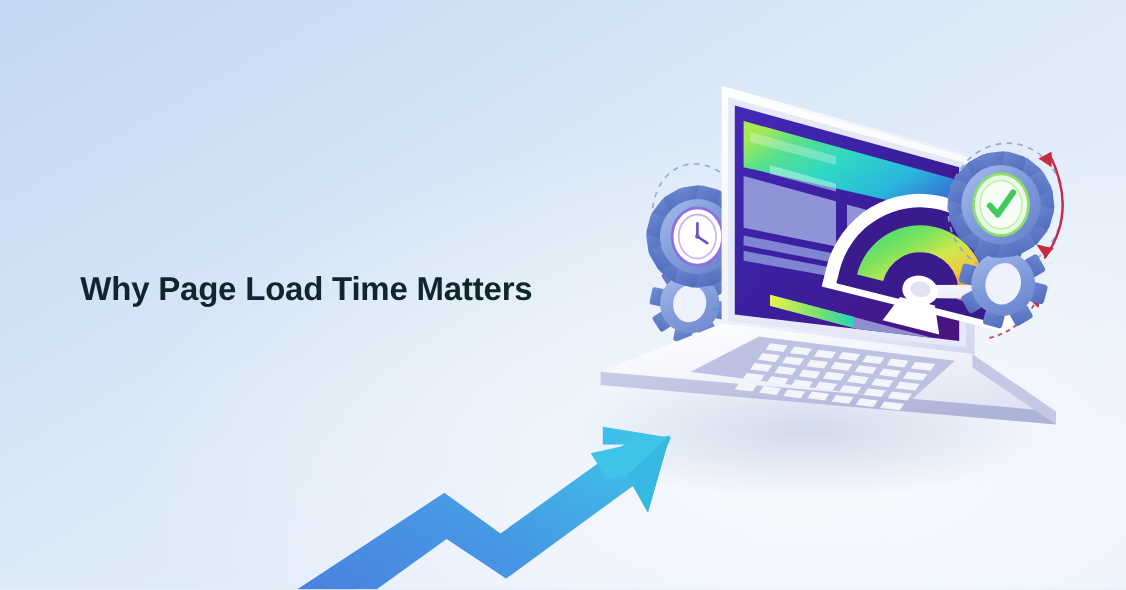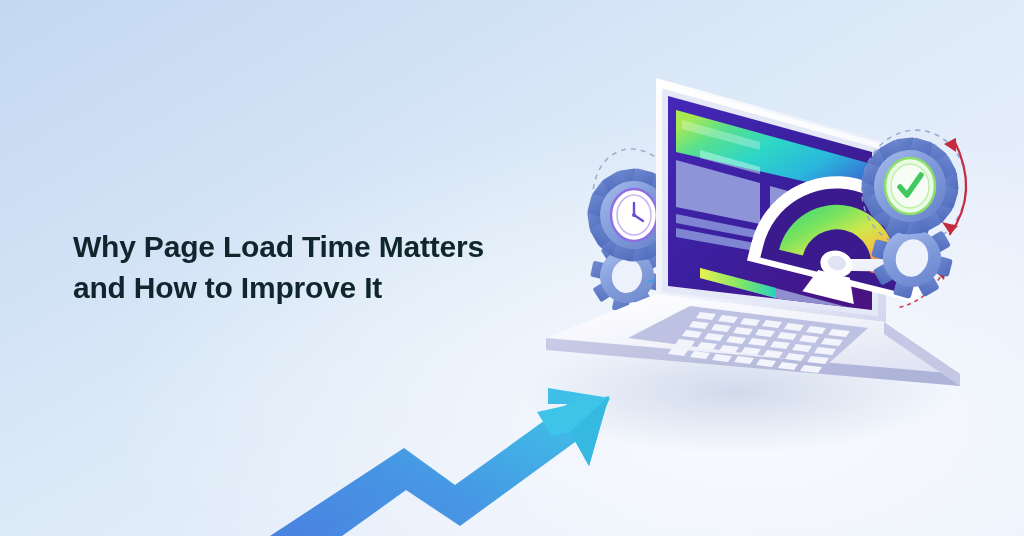--- a/index.html
+++ b/index.html
@@ -18,21 +18,21 @@
   
   #bg-glow {
     position: absolute;
     inset: 0;
     background: radial-gradient(ellipse 85% 80% at 72% 78%, rgba(255,255,255,0.72) 0%, rgba(255,255,255,0.30) 42%, rgba(255,255,255,0.0) 72%);
     pointer-events: none;
   }
   #headline {
     position: absolute;
     left: 73px;
-    top: 226px;
+    top: 243px;
     width: 470px;
     color: #0f262c;
     font-size: 30px;
     font-weight: bold;
     line-height: 1.38;
     letter-spacing: -0.2px;
   }
   #headline .ln { display: block; white-space: nowrap; }
   #art {
     position: absolute;
@@ -369,16 +369,15 @@
 
       <path d="M 270 536 L 404 448 L 455 485 L 580 395 L 596 418 L 456 519 L 405 482 L 297 553 Z" fill="url(#gArrow)"></path>
       <polygon points="537,412 609,396 589,466 570,432 552,436" fill="#3ec4e8"></polygon>
       <polygon points="609,396 589,466 570,432" fill="#35b9e0"></polygon>
     </g>
 
   </svg>
 
   <div id="headline">
     <span class="ln">Why Page Load Time Matters</span>
-    <span class="ln">and How to Improve It</span>
   </div>
 
 </div>
 
 </body></html>

